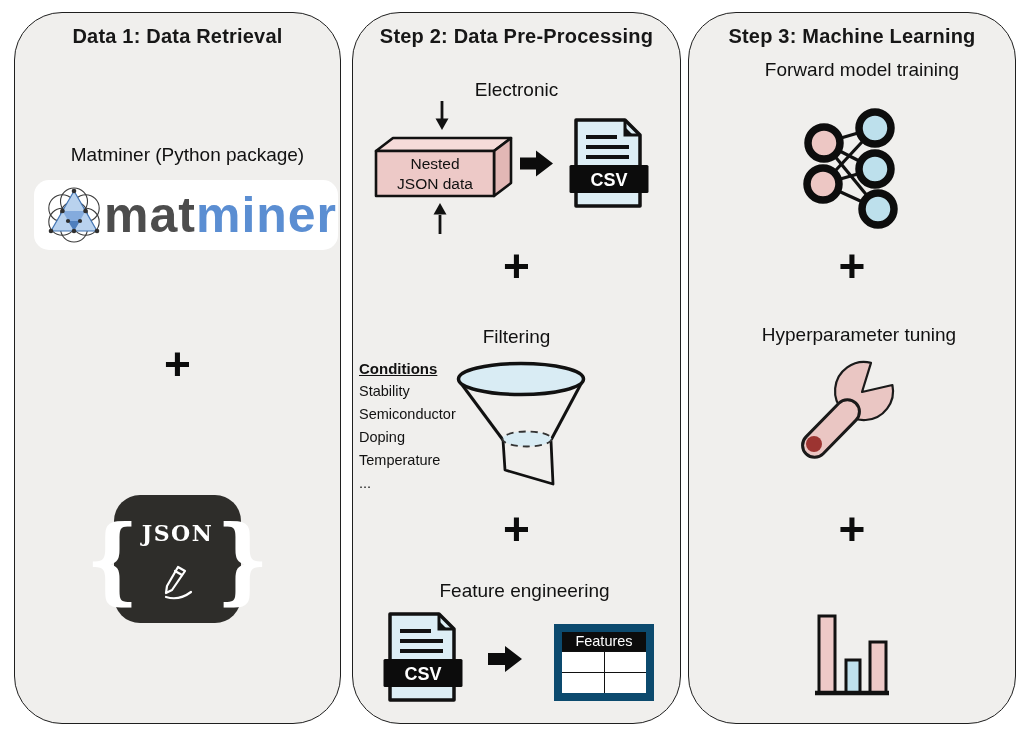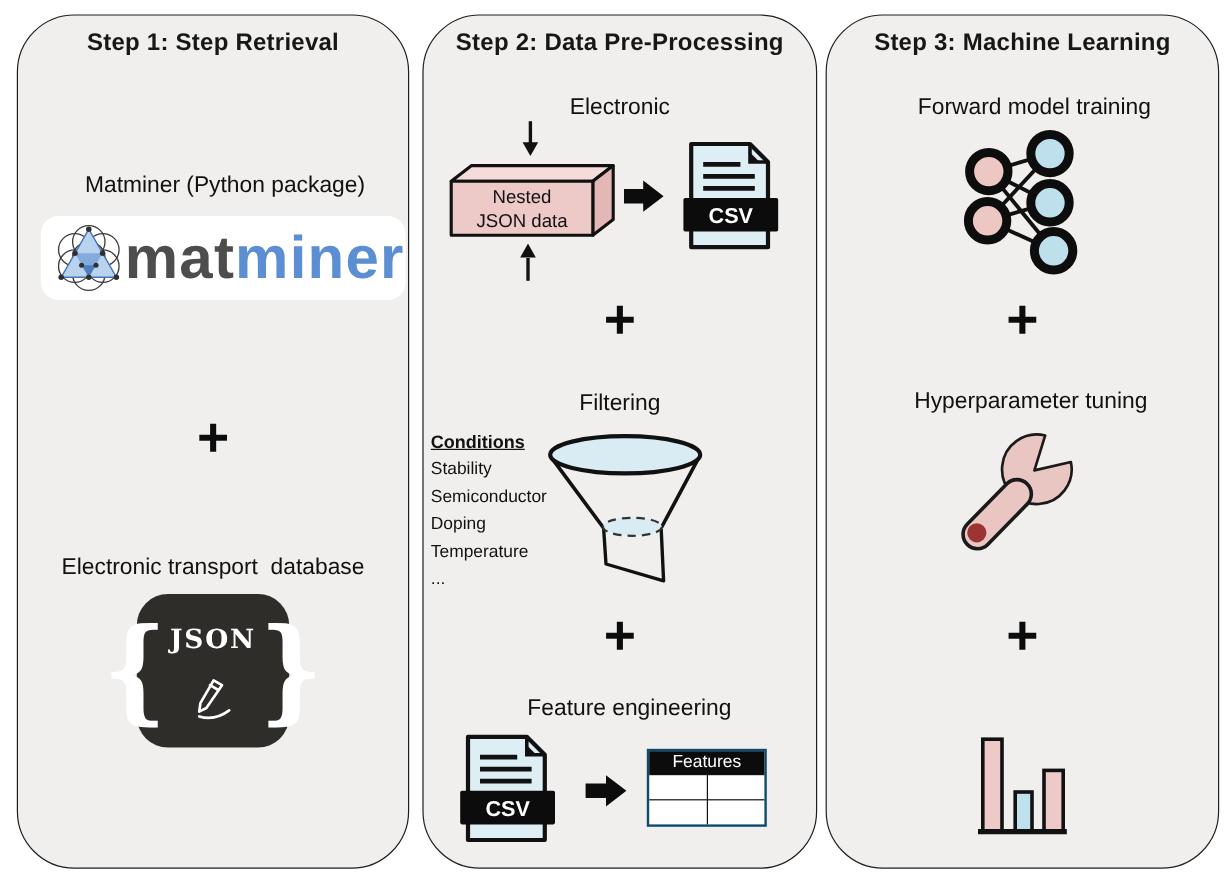--- a/index.html
+++ b/index.html
@@ -52,22 +52,22 @@
     letter-spacing:1.5px;
   }
   
   .conditions{
     position:absolute;left:6px;top:344px;width:110px;text-align:left;
     font-size:14.5px;line-height:23px;color:#111;
   }
   .cond-title{font-weight:700;text-decoration:underline;font-size:15px;}
   
   .ftable{
-    position:absolute;left:186px;top:611px;width:100px;background:#fff;
-    border:2px solid #0c4a6e;box-sizing:border-box;
+    position:absolute;left:201px;top:611px;width:100px;background:#fff;
+    border:8px solid #0c4a6e;box-sizing:border-box;
   }
   .ftable-header{
     background:#0c0c0c;color:#fff;text-align:center;font-size:14.5px;
     height:19px;line-height:19px;
   }
   .ftable-grid{display:grid;grid-template-columns:1fr 1fr;}
   .ftable-grid .cell{height:21px;border-top:1.6px solid #111;box-sizing:border-box;}
   .ftable-grid .cell:nth-child(2n){border-left:1.6px solid #111;}
 </style>
 </head>
@@ -82,21 +82,21 @@
       <line x1="17" y1="20" x2="48" y2="20" stroke="#111" stroke-width="4"></line>
       <line x1="17" y1="30" x2="60" y2="30" stroke="#111" stroke-width="4"></line>
       <line x1="17" y1="40" x2="60" y2="40" stroke="#111" stroke-width="4"></line>
       <rect x="0.5" y="48" width="79" height="28" rx="1.5" fill="#0c0c0c"></rect>
       <text x="40" y="69" text-anchor="middle" fill="#ffffff" font-size="18" font-weight="bold">CSV</text>
     </symbol>
   </defs>
 </svg>
 
 <div class="panel" id="panel1">
-  <div class="ptitle">Step 1: Step Retrieval</div>
+  <div class="ptitle">Data 1: Data Retrieval</div>
 
   <div class="sec-label" style="top:131px;margin-left:20px;">Matminer (Python package)</div>
 
   <div class="logo-box">
     <svg width="304" height="70" viewBox="0 0 304 70">
       <g stroke="#3c3c3c" stroke-width="1.1" fill="none">
         <circle cx="40" cy="35" r="13.5"></circle>
           <circle cx="40" cy="21.5" r="13.5"></circle>
         <circle cx="40" cy="48.5" r="13.5"></circle>
           <circle cx="51.7" cy="28.2" r="13.5"></circle>
@@ -118,21 +118,20 @@
           <circle cx="34" cy="41" r="2.1"></circle>
             <circle cx="46" cy="41" r="2.1"></circle>
         </g>
       </g>
       <text x="70" y="52" font-size="50" font-weight="bold" letter-spacing="1"><tspan fill="#4d4d4d">mat</tspan><tspan fill="#5b8ed2">miner</tspan></text>
     </svg>
   </div>
 
   <div class="plus" style="top:328px;">+</div>
 
-  <div class="sec-label" style="top:449px;">Electronic transport  database</div>
 
   <div class="json-icon">
     <span class="json-brace">{</span>
     <span class="json-mid">
       <span class="json-word">JSON</span>
       <svg width="40" height="38" viewBox="0 0 40 38">
         <g stroke="#ffffff" fill="none" stroke-width="2.2" stroke-linejoin="round" stroke-linecap="round">
           <path d="M 20,3 L 27,7 L 14,26 L 8,29 L 9,22 Z"></path>
           <path d="M 17,7 L 24,11"></path>
           <path d="M 8,33 Q 21,37 33,28"></path>
@@ -213,21 +212,21 @@
       <div class="cell"></div>
       <div class="cell"></div>
       <div class="cell"></div>
     </div>
   </div>
 </div>
 
 <div class="panel" id="panel3">
   <div class="ptitle">Step 3: Machine Learning</div>
 
-  <div class="sec-label" style="top:66px;margin-left:20px;">Forward model training</div>
+  <div class="sec-label" style="top:46px;margin-left:20px;">Forward model training</div>
 
   <svg class="abs" style="left:95px;top:90px;" width="140" height="140" viewBox="0 0 140 140">
     <g stroke="#111" stroke-width="3.2">
       <line x1="40" y1="40" x2="91" y2="25"></line>
         <line x1="40" y1="40" x2="91" y2="66"></line>
       <line x1="40" y1="40" x2="94" y2="106"></line>
         <line x1="39" y1="81" x2="91" y2="25"></line>
       <line x1="39" y1="81" x2="91" y2="66"></line>
         <line x1="39" y1="81" x2="94" y2="106"></line>
     </g>

